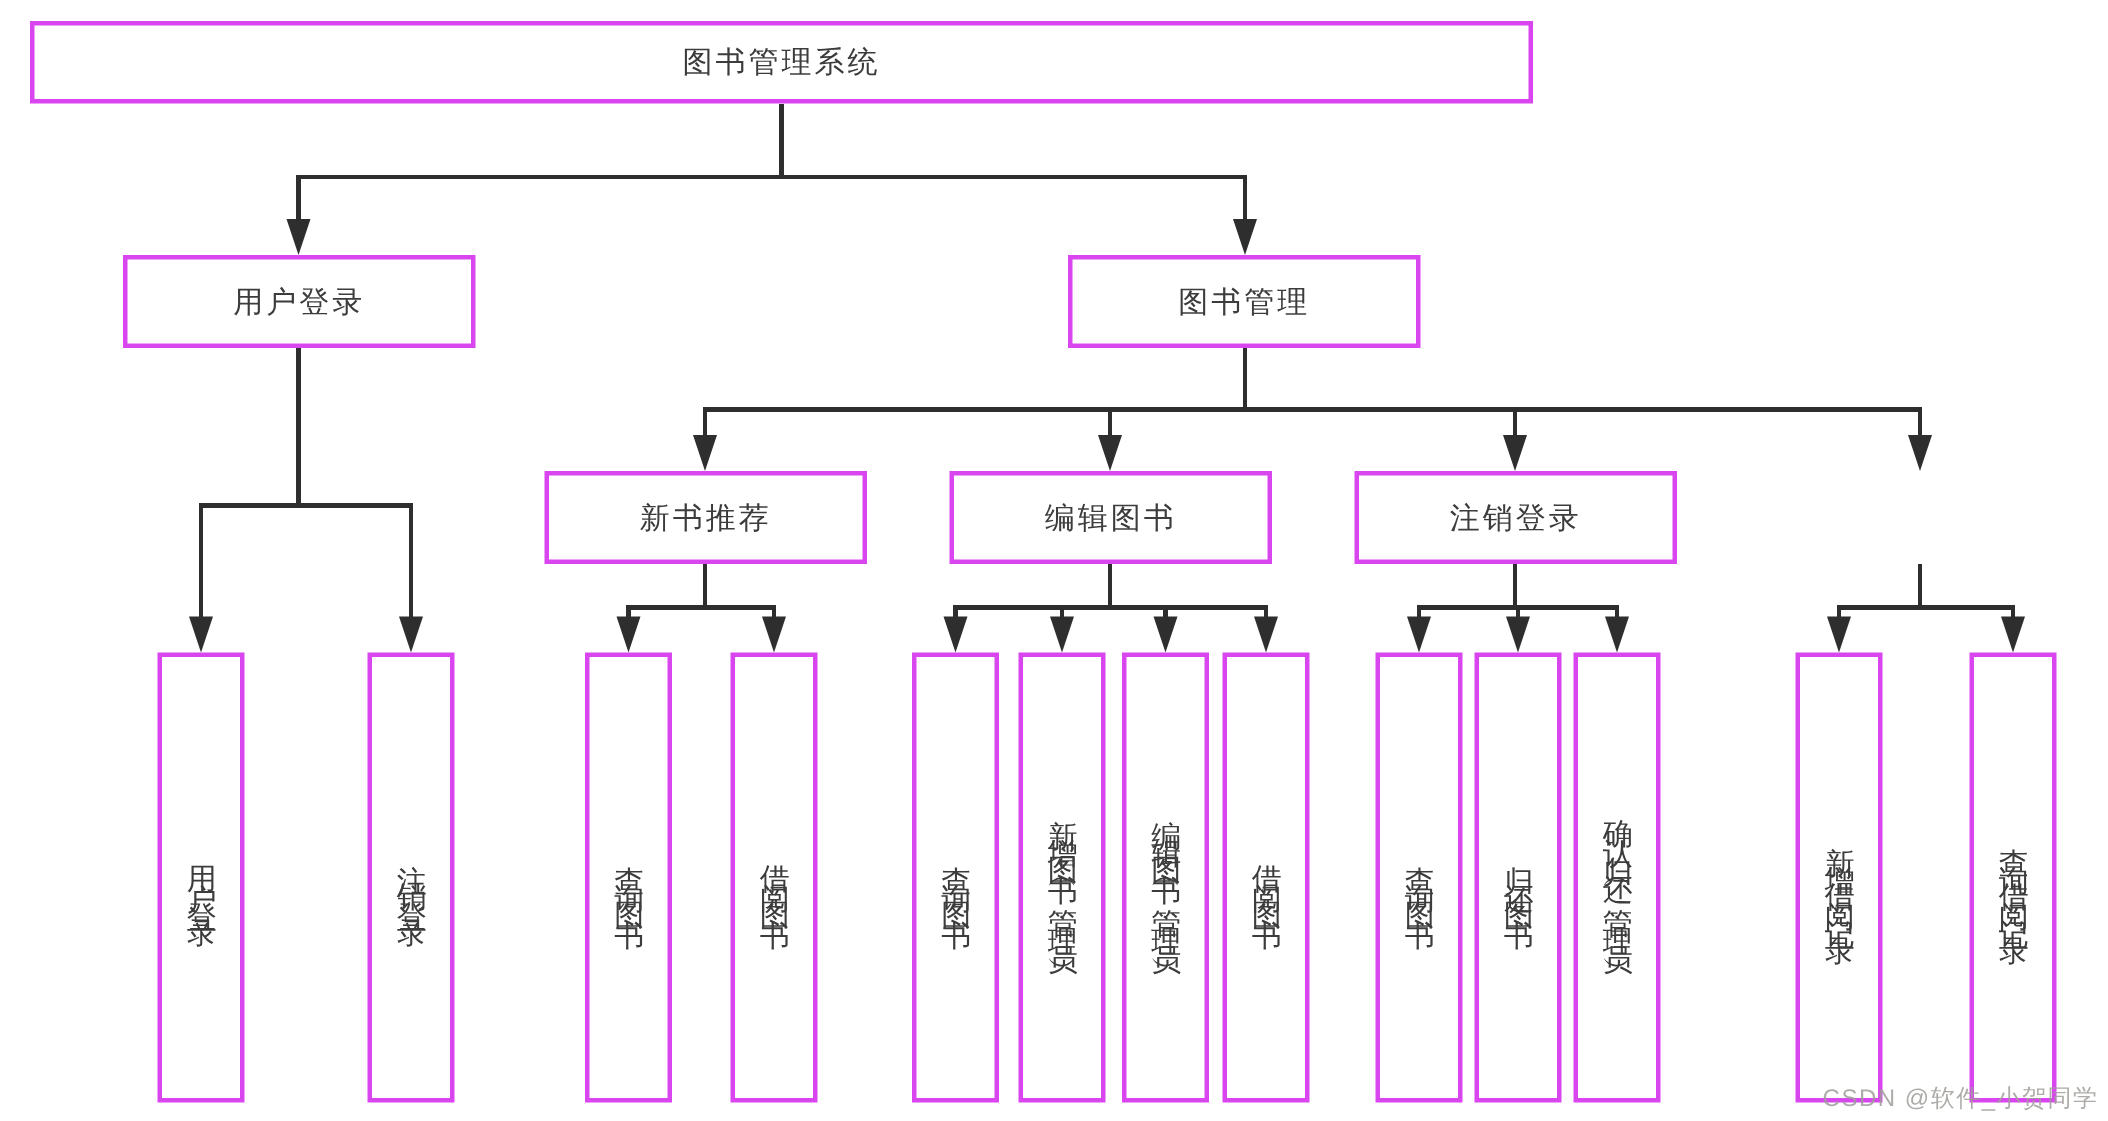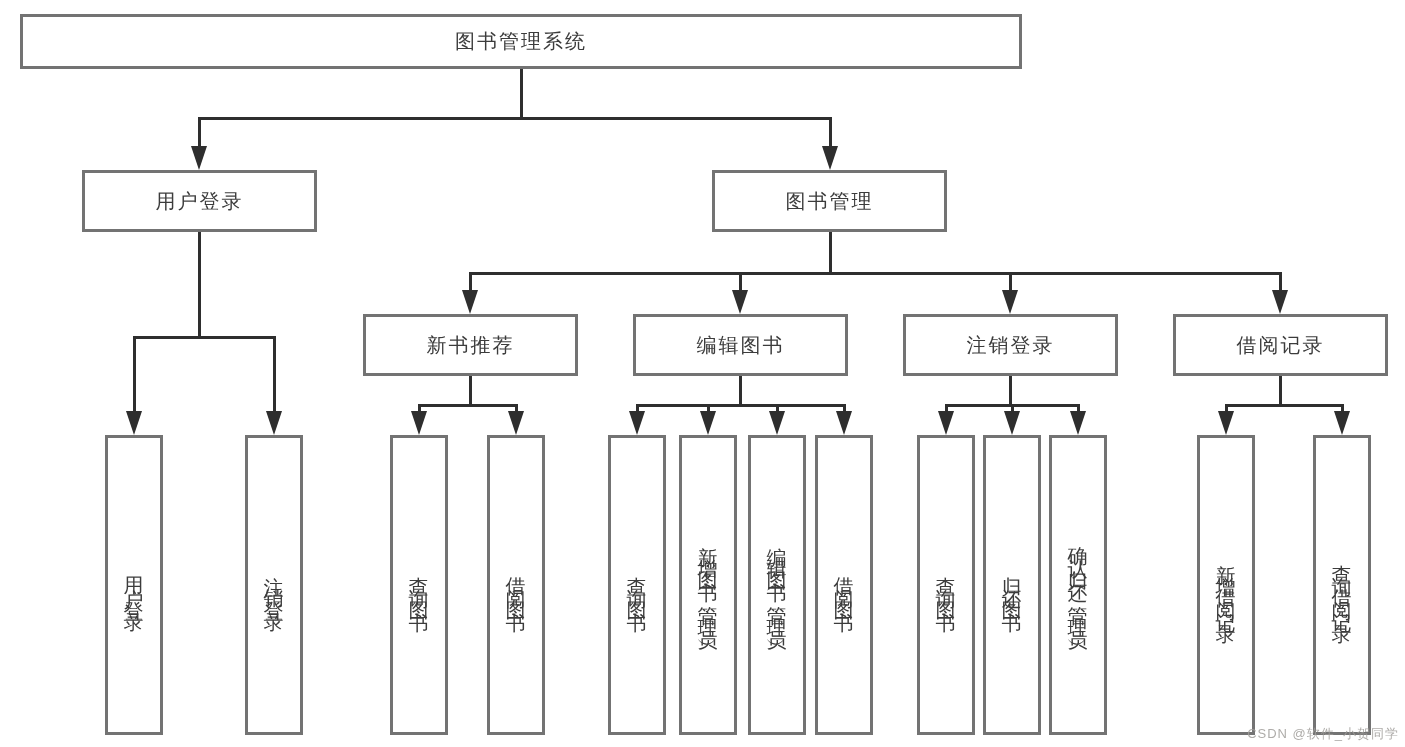--- a/index.html
+++ b/index.html
@@ -3,31 +3,31 @@
 <meta charset="utf-8">
 <style>
   html,body{margin:0;padding:0;background:#ffffff;}
   .stage{
     position:relative;width:1405px;height:747px;background:#ffffff;
     font-family:"Liberation Sans","DejaVu Sans",sans-serif;overflow:hidden;
   }
   .wires{position:absolute;left:0;top:0;width:1405px;height:747px;}
   .box{
     position:absolute;box-sizing:border-box;background:#ffffff;
-    border:3px solid #737373;color:#3c3c3c;
+    border:3px solid #d946ef;color:#3c3c3c;
     display:flex;align-items:center;justify-content:center;
   }
   .h{font-size:20px;letter-spacing:2px;white-space:nowrap;}
   .v{
     writing-mode:vertical-rl;text-orientation:mixed;
     font-size:20px;letter-spacing:12px;line-height:1;
   }
   .watermark{
     position:absolute;right:6px;bottom:4px;
-    font-size:13px;letter-spacing:1px;color:rgba(160,157,154,0.85);
+    font-size:16px;letter-spacing:1px;color:rgba(160,157,154,0.85);
     white-space:nowrap;z-index:5;
   }
 </style>
 </head>
 <body>
 
 <div class="stage">
 
   <svg class="wires" viewBox="0 0 1405 747" xmlns="http://www.w3.org/2000/svg">
     <path d="M521 69 V118 M197.5 118 H831.5 M199 118 V148 M830 118 V148
@@ -61,21 +61,20 @@
   </svg>
 
   <div class="box h" style="left:20px;top:14px;width:1002px;height:55px">图书管理系统</div>
 
   <div class="box h" style="left:82px;top:170px;width:235px;height:62px">用户登录</div>
   <div class="box h" style="left:363px;top:314px;width:215px;height:62px">新书推荐</div>
 
   <div class="box h" style="left:712px;top:170px;width:235px;height:62px">图书管理</div>
   <div class="box h" style="left:633px;top:314px;width:215px;height:62px">编辑图书</div>
   <div class="box h" style="left:903px;top:314px;width:215px;height:62px">注销登录</div>
-  <div class="box h" style="left:1173px;top:314px;width:215px;height:62px">借阅记录</div>
 
   <div class="box v" style="left:105px;top:435px;width:58px;height:300px">用户登录</div>
   <div class="box v" style="left:245px;top:435px;width:58px;height:300px">注销登录</div>
 
   <div class="box v" style="left:390px;top:435px;width:58px;height:300px">查询图书</div>
   <div class="box v" style="left:487px;top:435px;width:58px;height:300px">借阅图书</div>
 
   <div class="box v" style="left:608px;top:435px;width:58px;height:300px">查询图书</div>
   <div class="box v" style="left:679px;top:435px;width:58px;height:300px">新增图书（管理员）</div>
   <div class="box v" style="left:748px;top:435px;width:58px;height:300px">编辑图书（管理员）</div>

